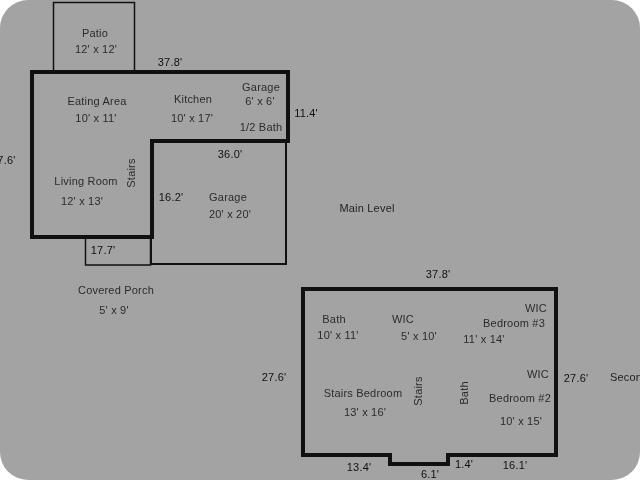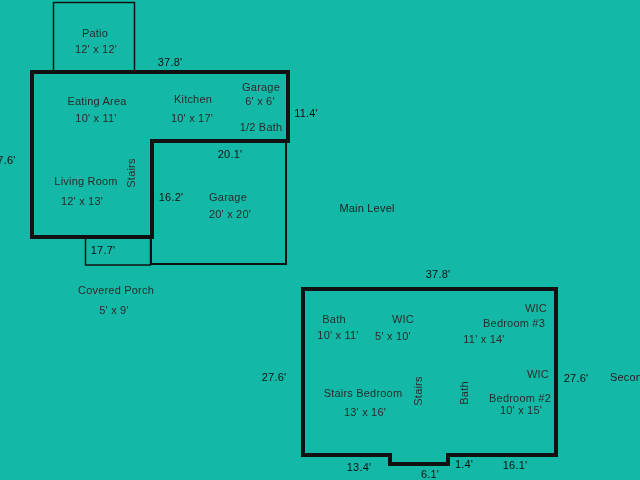--- a/index.html
+++ b/index.html
@@ -1,17 +1,17 @@
 <!DOCTYPE html>
 <html><head>
 <meta charset="utf-8">
 <style>
   html,body{margin:0;padding:0;background:#fff;}
-  .canvas{position:relative;width:640px;height:480px;background:#14b8a6;overflow:hidden;
-          font-family:"Liberation Sans",sans-serif;}
+  .canvas{position:relative;width:640px;height:480px;background:#a3a3a3;overflow:hidden;
+          font-family:"Liberation Sans",sans-serif;border-radius:28px;}
   .plan-svg{position:absolute;left:0;top:0;}
   .lbl{position:absolute;transform:translate(-50%,-50%);font-size:11px;line-height:13px;
        color:#2b2b2b;white-space:nowrap;letter-spacing:.2px;}
   .dim{font-weight:normal;color:#111;}
   .vert{transform:translate(-50%,-50%) rotate(-90deg);}
   .raw{transform:none;}
   .title{color:#222;}
 </style>
 </head>
 <body>
@@ -36,21 +36,21 @@
   <div class="lbl" style="left:97px;top:101px">Eating Area</div>
   <div class="lbl" style="left:96px;top:118px">10' x 11'</div>
 
   <div class="lbl" style="left:193px;top:99px">Kitchen</div>
   <div class="lbl" style="left:192px;top:118px">10' x 17'</div>
 
   <div class="lbl" style="left:261px;top:87px">Garage</div>
   <div class="lbl" style="left:260px;top:101px">6' x 6'</div>
   <div class="lbl" style="left:261px;top:127px">1/2 Bath</div>
 
-  <div class="lbl dim" style="left:230px;top:154px">20.1'</div>
+  <div class="lbl dim" style="left:230px;top:154px">36.0'</div>
   <div class="lbl dim" style="left:171px;top:197px">16.2'</div>
 
   <div class="lbl" style="left:86px;top:181px">Living Room</div>
   <div class="lbl" style="left:82px;top:201px">12' x 13'</div>
 
   <div class="lbl vert" style="left:131px;top:173px">Stairs</div>
 
   <div class="lbl" style="left:228px;top:197px">Garage</div>
   <div class="lbl" style="left:230px;top:214px">20' x 20'</div>
 
@@ -62,37 +62,37 @@
   <div class="lbl title" style="left:367px;top:208px">Main Level</div>
 
   <div class="lbl dim" style="left:438px;top:274px">37.8'</div>
   <div class="lbl dim" style="left:274px;top:377px">27.6'</div>
   <div class="lbl dim" style="left:576px;top:378px">27.6'</div>
 
   <div class="lbl" style="left:334px;top:319px">Bath</div>
   <div class="lbl" style="left:338px;top:335px">10' x 11'</div>
 
   <div class="lbl" style="left:403px;top:319px">WIC</div>
-  <div class="lbl" style="left:393px;top:336px">5' x 10'</div>
+  <div class="lbl" style="left:419px;top:336px">5' x 10'</div>
 
   <div class="lbl" style="left:536px;top:308px">WIC</div>
 
   <div class="lbl" style="left:514px;top:323px">Bedroom #3</div>
   <div class="lbl" style="left:484px;top:339px">11' x 14'</div>
 
   <div class="lbl" style="left:538px;top:374px">WIC</div>
 
   <div class="lbl" style="left:363px;top:393px">Stairs Bedroom</div>
   <div class="lbl" style="left:365px;top:412px">13' x 16'</div>
 
   <div class="lbl vert" style="left:418px;top:391px">Stairs</div>
   <div class="lbl vert" style="left:464px;top:393px">Bath</div>
 
   <div class="lbl" style="left:520px;top:398px">Bedroom #2</div>
-  <div class="lbl" style="left:521px;top:410px">10' x 15'</div>
+  <div class="lbl" style="left:521px;top:421px">10' x 15'</div>
 
   <div class="lbl dim" style="left:359px;top:467px">13.4'</div>
   <div class="lbl dim" style="left:430px;top:474px">6.1'</div>
   <div class="lbl dim" style="left:464px;top:464px">1.4'</div>
   <div class="lbl dim" style="left:515px;top:465px">16.1'</div>
 
   <div class="lbl title raw" style="left:610px;top:371px">Second Level</div>
 
 </div>
 

